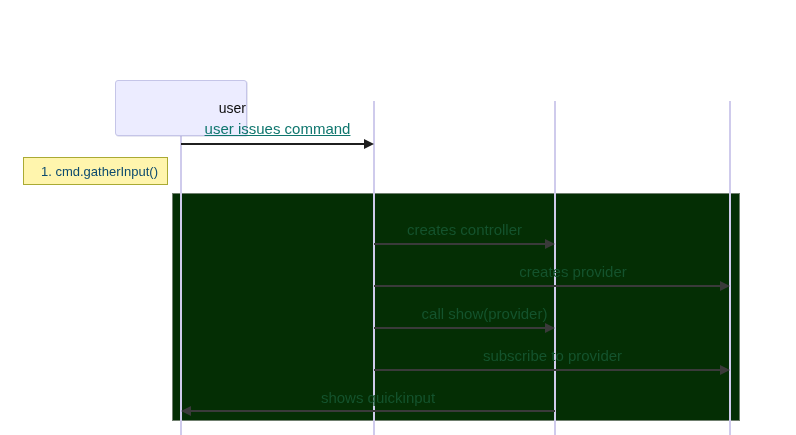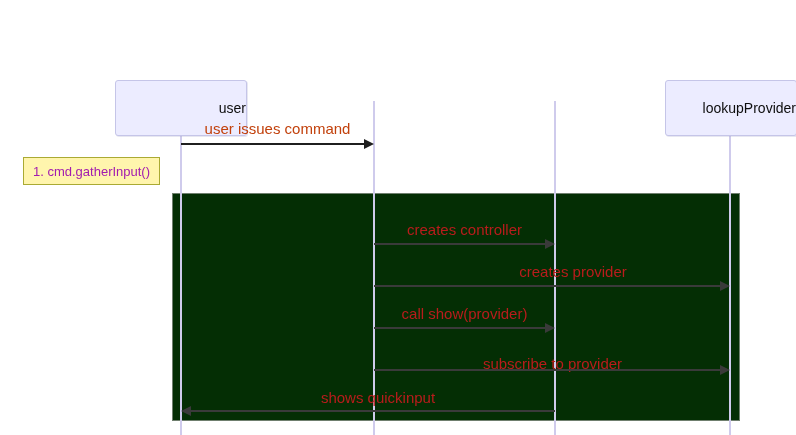--- a/index.html
+++ b/index.html
@@ -41,46 +41,47 @@
     left: 23px;
     top: 157px;
     width: 135px;
     height: 26px;
     background: #fff5ad;
     border: 1px solid #aaaa33;
     display: flex;
     align-items: center;
     justify-content: center;
     font-size: 13px;
-    color: #a21caf;
+    color: #0c4a6e;
     z-index: 3;
+    padding-left: 8px;
   }
   .highlight-rect {
     position: absolute;
     left: 172px;
     top: 193px;
     width: 568px;
     height: 228px;
     background: #042e04;
     border: 1px solid #6f7f6e;
     box-sizing: border-box;
     z-index: 1;
   }
   .msg-label {
     position: absolute;
     height: 20px;
     display: flex;
     align-items: center;
     justify-content: center;
     font-size: 15px;
-    color: #b91c1c;
+    color: #14532d;
     z-index: 4;
     white-space: nowrap;
   }
-  .msg-label.on-white { color: #c2410c; }
+  .msg-label.on-white { color: #0f766e; text-decoration: underline; }
   .msg-line {
     position: absolute;
     height: 2px;
     background: #3a3a3a;
     z-index: 4;
   }
   .msg-line.primary { background: #1f1f1f; }
   .arrowhead {
     position: absolute;
     width: 0;
@@ -101,45 +102,42 @@
   <div class="highlight-rect"></div>
 
   <div class="lifeline" style="left:180px"></div>
   <div class="lifeline" style="left:373px"></div>
   <div class="lifeline" style="left:554px"></div>
   <div class="lifeline" style="left:729px"></div>
 
   <div class="participant" style="left:115px">
     <span>user</span>
   </div>
-  <div class="participant" style="left:665px">
-    <span>lookupProvider</span>
-  </div>
 
   <div class="note">
     <span>1. cmd.gatherInput()</span>
   </div>
 
   <div class="msg-label on-white" style="left:181px; top:118px; width:193px;">user issues command</div>
   <div class="msg-line primary" style="left:181px; top:143px; width:184px;"></div>
   <div class="arrowhead right primary" style="left:364px; top:139px;"></div>
 
   <div class="msg-label" style="left:374px; top:219px; width:181px;">creates controller</div>
   <div class="msg-line" style="left:374px; top:243px; width:172px;"></div>
   <div class="arrowhead right" style="left:545px; top:239px;"></div>
 
   <div class="msg-label" style="left:374px; top:261px; width:398px;">creates provider</div>
   <div class="msg-line" style="left:374px; top:285px; width:347px;"></div>
   <div class="arrowhead right" style="left:720px; top:281px;"></div>
 
-  <div class="msg-label" style="left:374px; top:303px; width:181px;">call show(provider)</div>
+  <div class="msg-label" style="left:374px; top:303px; width:181px;padding-left:20px;">call show(provider)</div>
   <div class="msg-line" style="left:374px; top:327px; width:172px;"></div>
   <div class="arrowhead right" style="left:545px; top:323px;"></div>
 
-  <div class="msg-label" style="left:374px; top:345px; width:357px;margin-top:8px;">subscribe to provider</div>
+  <div class="msg-label" style="left:374px; top:345px; width:357px;">subscribe to provider</div>
   <div class="msg-line" style="left:374px; top:369px; width:347px;"></div>
   <div class="arrowhead right" style="left:720px; top:365px;"></div>
 
   <div class="msg-label" style="left:181px; top:387px; width:394px;">shows quickinput</div>
   <div class="msg-line" style="left:191px; top:410px; width:364px;"></div>
   <div class="arrowhead left" style="left:181px; top:406px;"></div>
 
 </div>
 
 </body></html>

